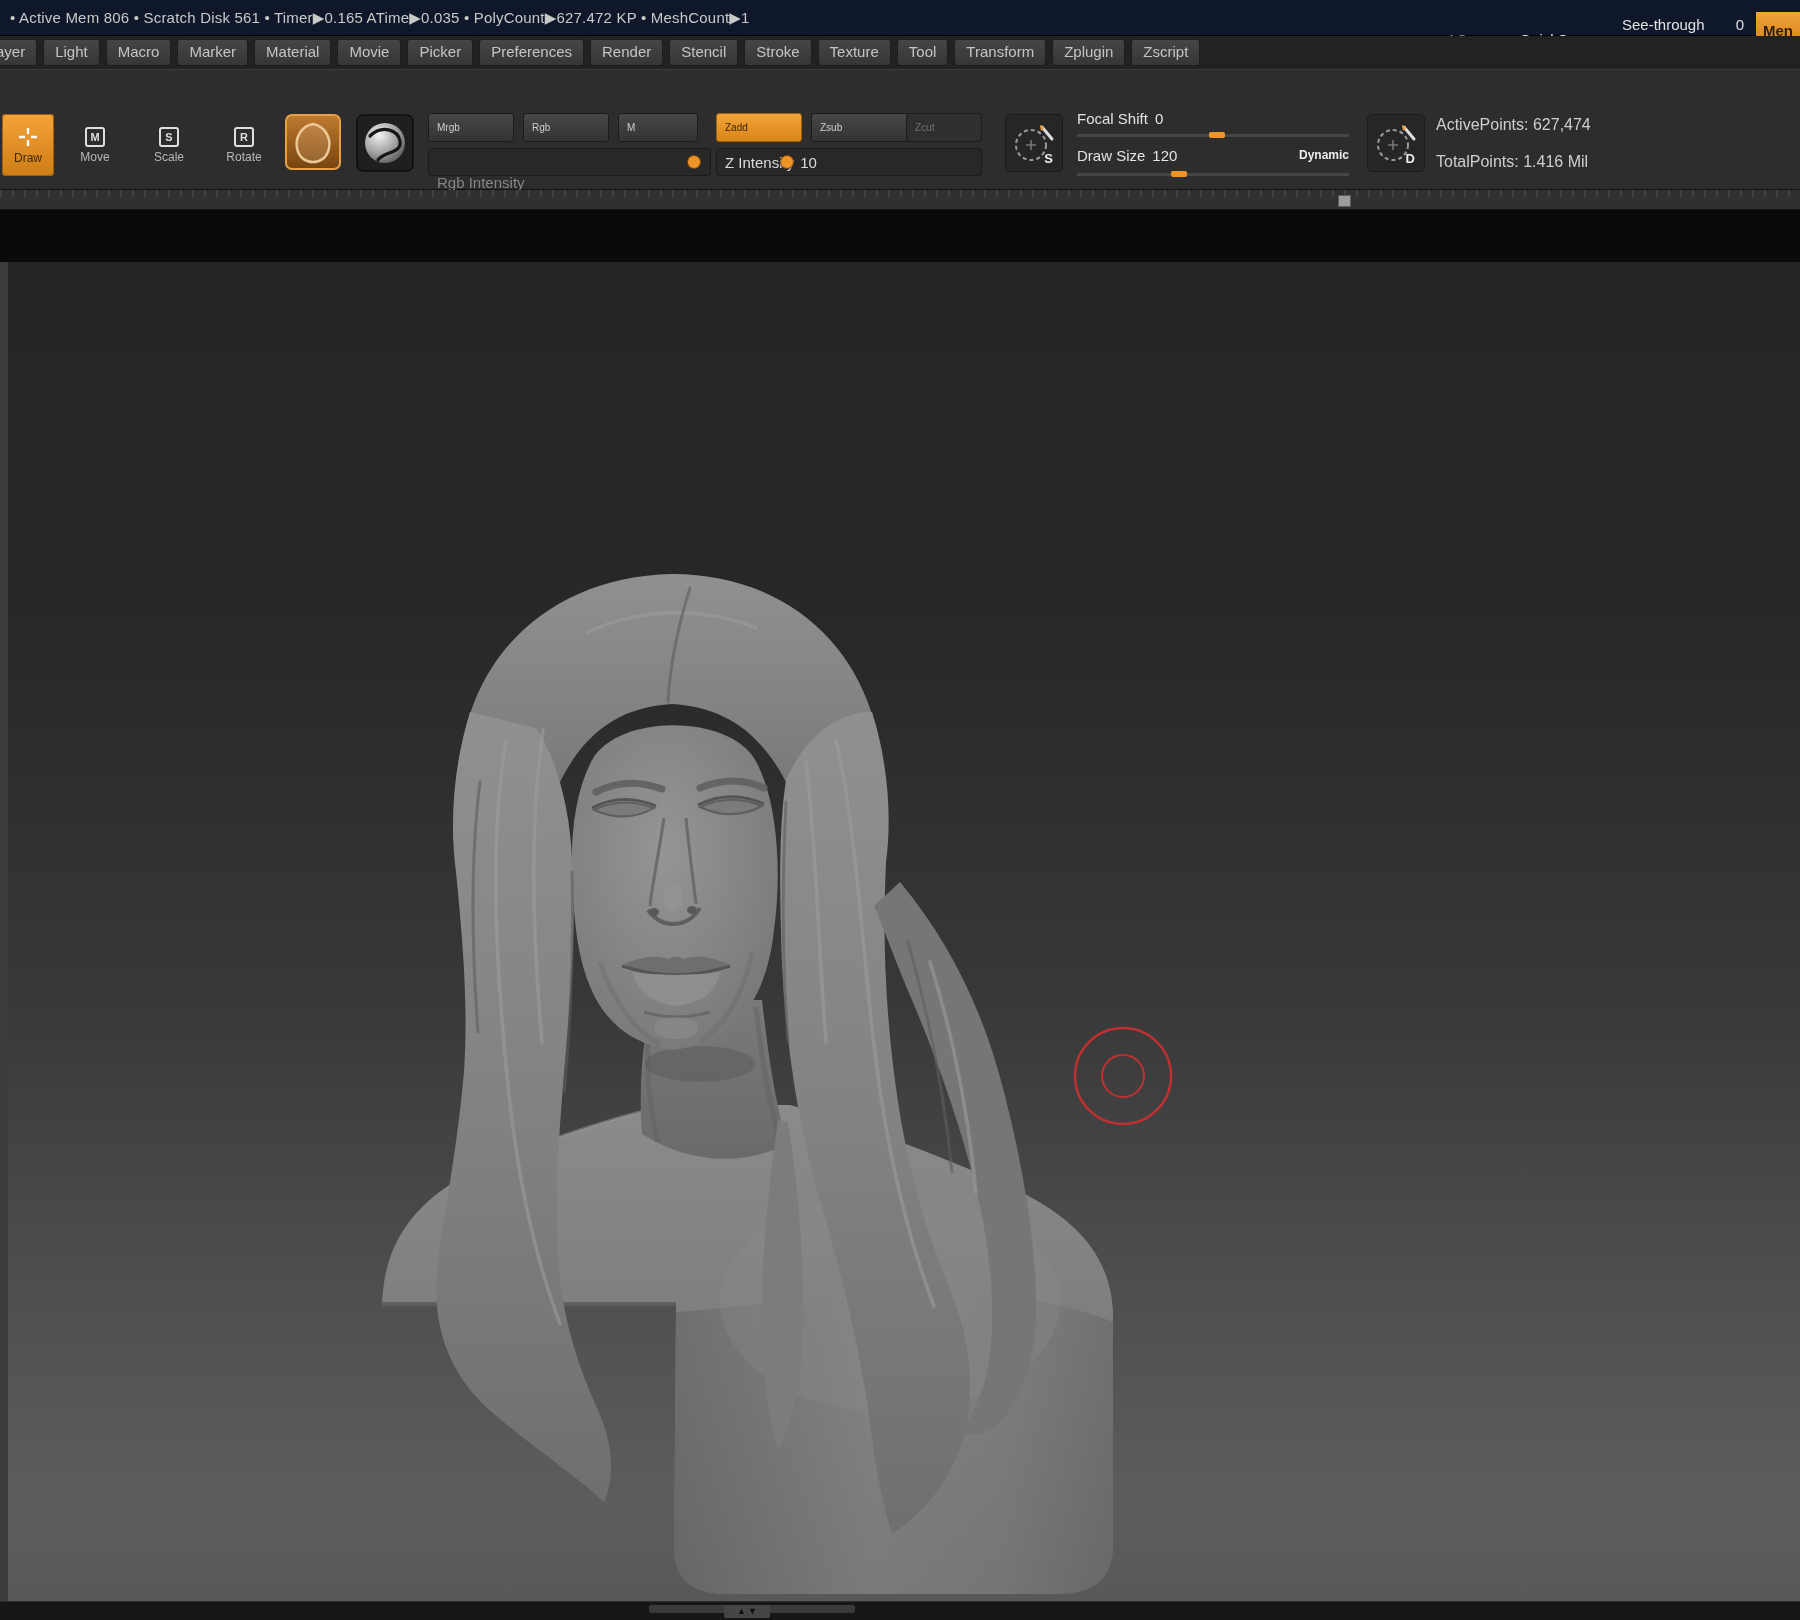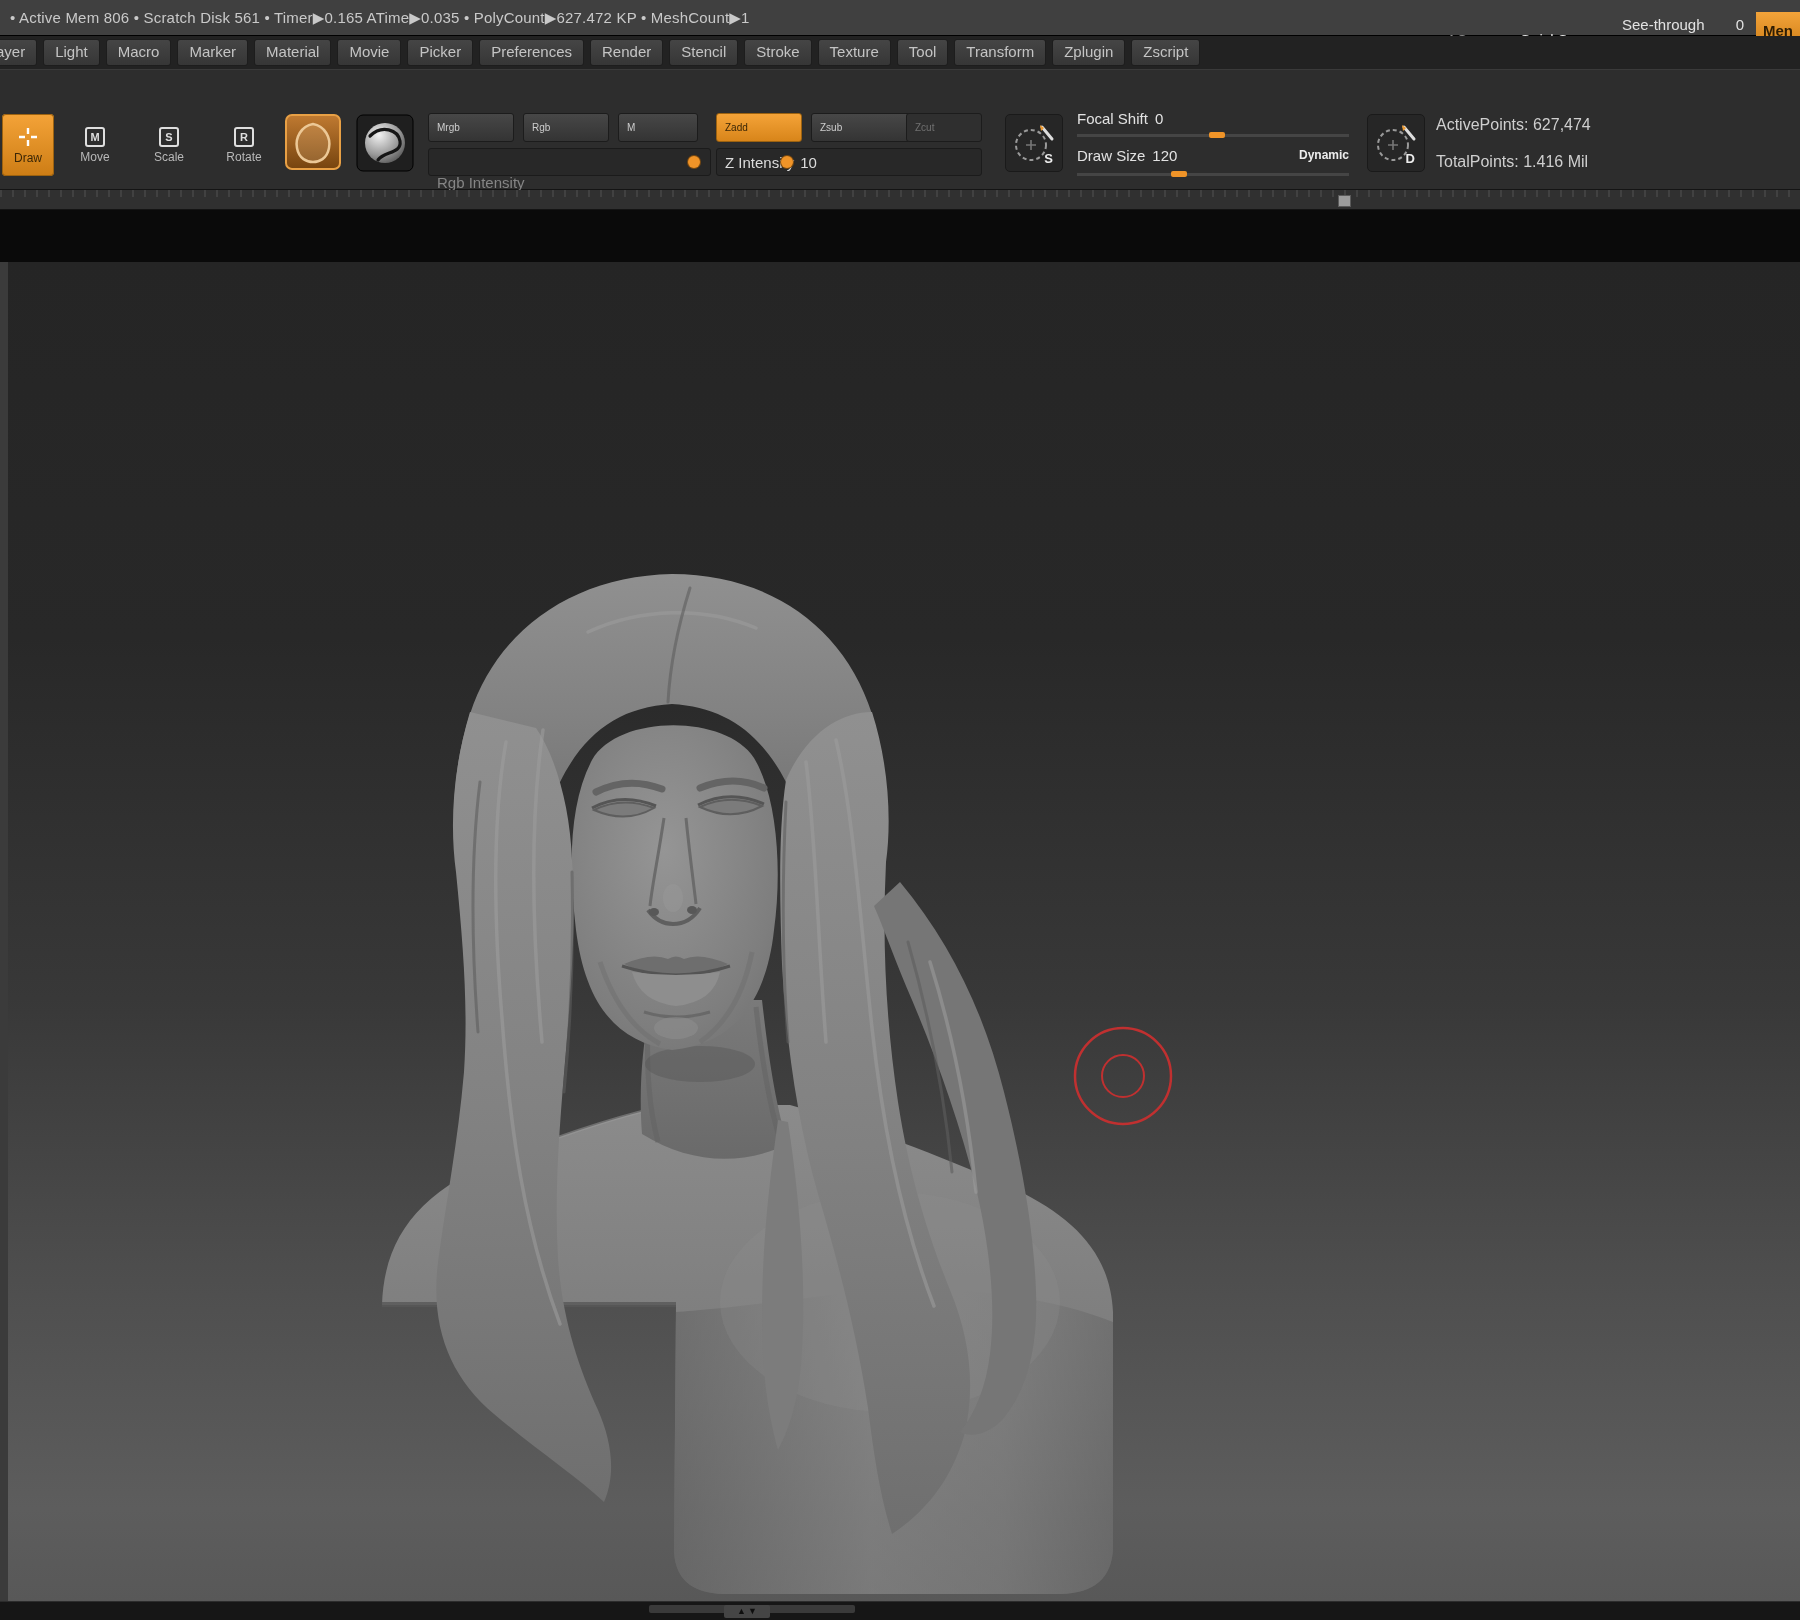--- a/index.html
+++ b/index.html
@@ -5,21 +5,21 @@
   * { box-sizing: border-box; margin: 0; padding: 0; }
   html,body { width:1800px; height:1620px; background:#000; overflow:hidden; }
   #app {
     position:relative; width:1800px; height:1620px;
     font-family:"Liberation Sans","DejaVu Sans",sans-serif;
     background:#0b0b0b; user-select:none;
   }
   
   .status-bar {
     position:absolute; left:0; top:0; width:1800px; height:36px;
-    background:#404040; border-bottom:1px solid #000;
+    background:#0f172a; border-bottom:1px solid #000;
     display:flex; align-items:center; color:#cfcfcf; font-size:15px;
     padding-left:10px; white-space:nowrap;
   }
   .status-stats { color:#c9c9c9; letter-spacing:.2px; }
   .status-right { position:absolute; right:0; top:12px; height:36px; display:flex; align-items:flex-end; }
   .status-ac { color:#8a8a8a; margin-right:28px; }
   .status-qs { color:#e6e6e6; margin-right:30px;margin-left:24px; }
   .see-through { position:relative; width:128px; height:36px; margin-right:6px; }
   .see-through .lbl { position:absolute; left:0; top:4px; color:#e2e2e2; }
   .see-through .val { position:absolute; right:6px; top:4px; color:#e2e2e2; }

